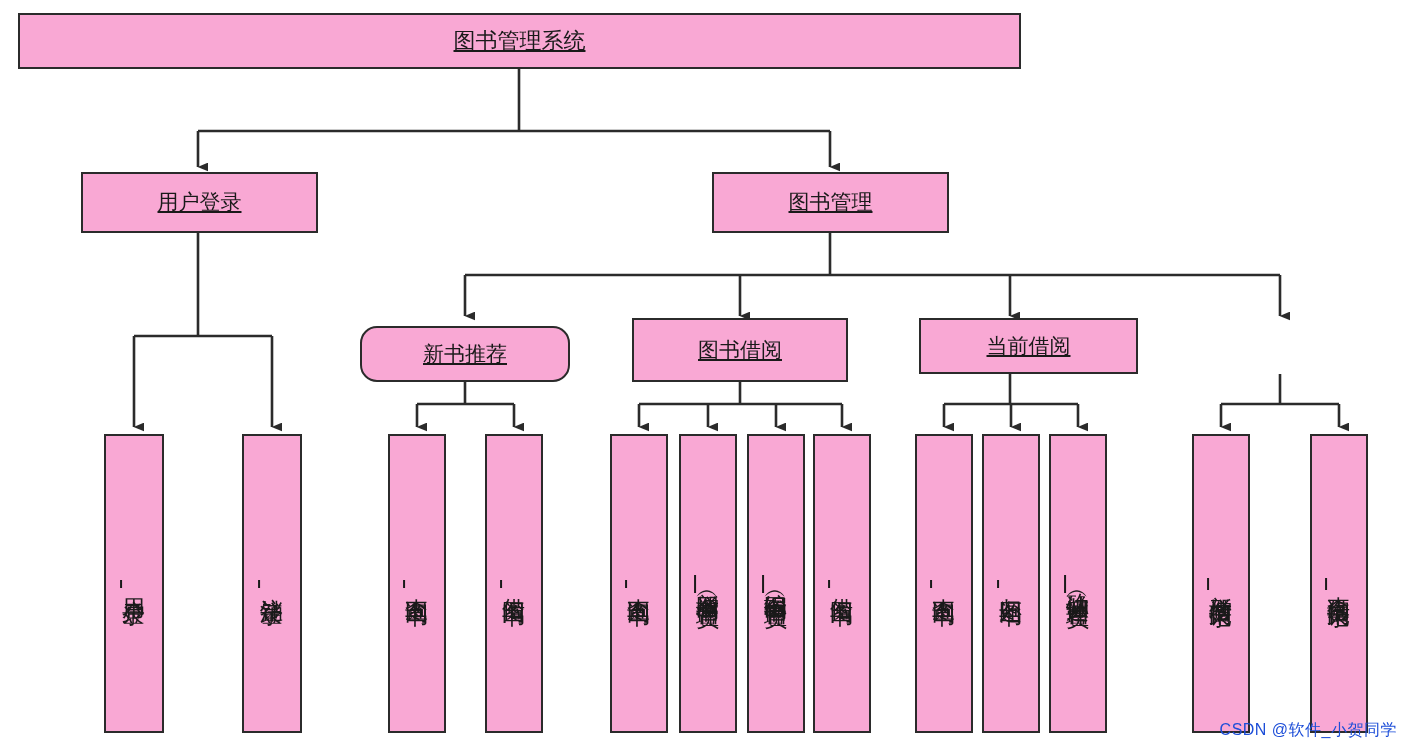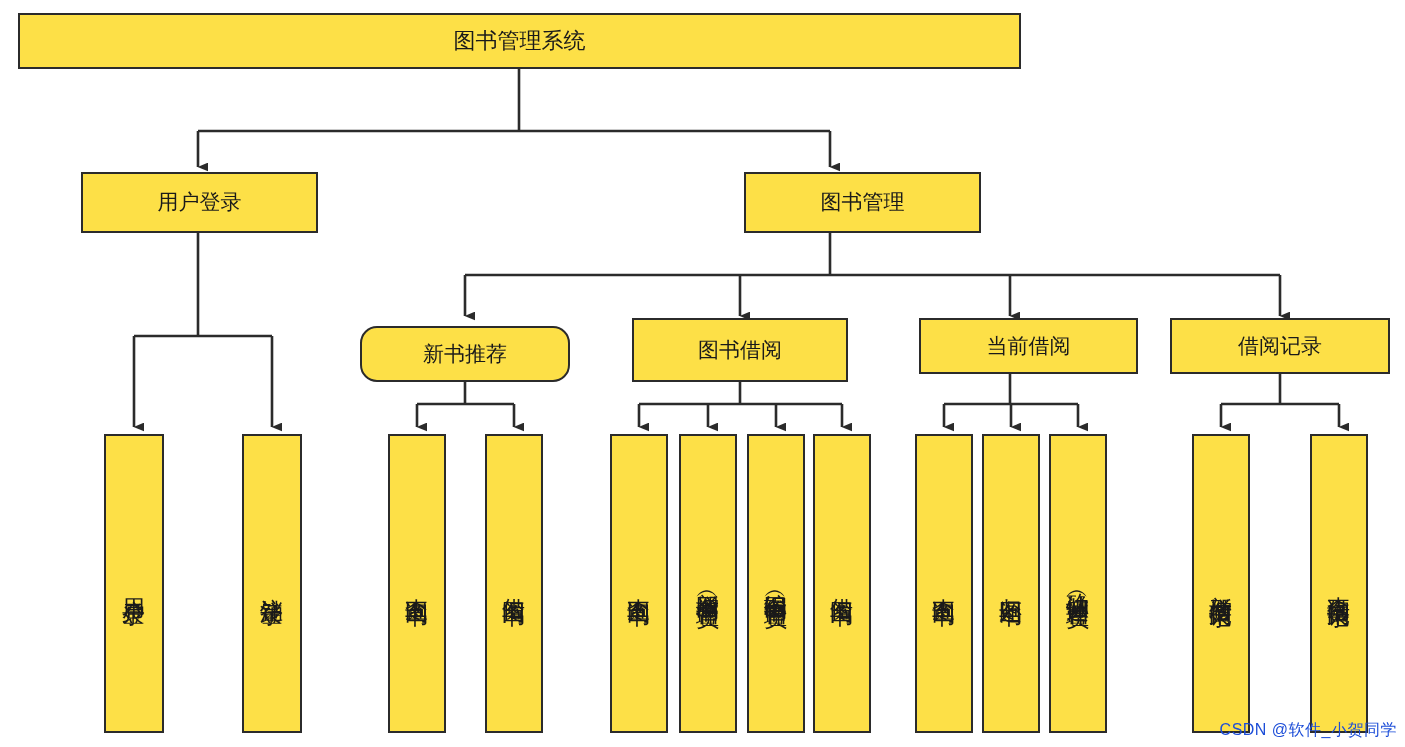--- a/index.html
+++ b/index.html
@@ -22,26 +22,27 @@
   svg.diagram-canvas {
     position: absolute;
     top: 0;
     left: 0;
     width: 1405px;
     height: 747px;
   }
   .node-box {
     position: absolute;
     box-sizing: border-box;
-    background: #fde047;
+    background: #f9a8d4;
     border: 2px solid #2b2b2b;
     display: flex;
     align-items: center;
     justify-content: center;
     color: #1a1a1a;
+    text-decoration: underline;
   }
   .node-label {
     display: block;
     text-align: center;
     line-height: 1.15;
     color: #1a1a1a;
   }
   .node-horizontal .node-label {
     writing-mode: horizontal-tb;
     font-size: 21px;
@@ -135,39 +136,36 @@
   </svg>
 
   <div class="node-box node-horizontal node-root" style="left:18px; top:13px; width:1003px; height:56px;">
     <span class="node-label">图书管理系统</span>
   </div>
 
   <div class="node-box node-horizontal" style="left:81px; top:172px; width:237px; height:61px;">
     <span class="node-label">用户登录</span>
   </div>
 
-  <div class="node-box node-horizontal" style="left:712px; top:172px; width:237px; height:61px;margin-left:32px;">
+  <div class="node-box node-horizontal" style="left:712px; top:172px; width:237px; height:61px;">
     <span class="node-label">图书管理</span>
   </div>
 
   <div class="node-box node-horizontal" style="left:360px; top:326px; width:210px; height:56px;border-radius:17px;">
     <span class="node-label">新书推荐</span>
   </div>
 
   <div class="node-box node-horizontal" style="left:632px; top:318px; width:216px; height:64px;">
     <span class="node-label">图书借阅</span>
   </div>
 
   <div class="node-box node-horizontal" style="left:901px; top:318px; width:219px; height:56px;margin-left:18px;">
     <span class="node-label">当前借阅</span>
   </div>
 
-  <div class="node-box node-horizontal" style="left:1170px; top:318px; width:220px; height:56px;">
-    <span class="node-label">借阅记录</span>
-  </div>
 
   <div class="node-box node-vertical" style="left:104px; top:434px; width:60px; height:299px;">
     <span class="node-label">用户登录</span>
   </div>
 
   <div class="node-box node-vertical" style="left:242px; top:434px; width:60px; height:299px;">
     <span class="node-label">注销登录</span>
   </div>
 
   <div class="node-box node-vertical" style="left:388px; top:434px; width:58px; height:299px;">

